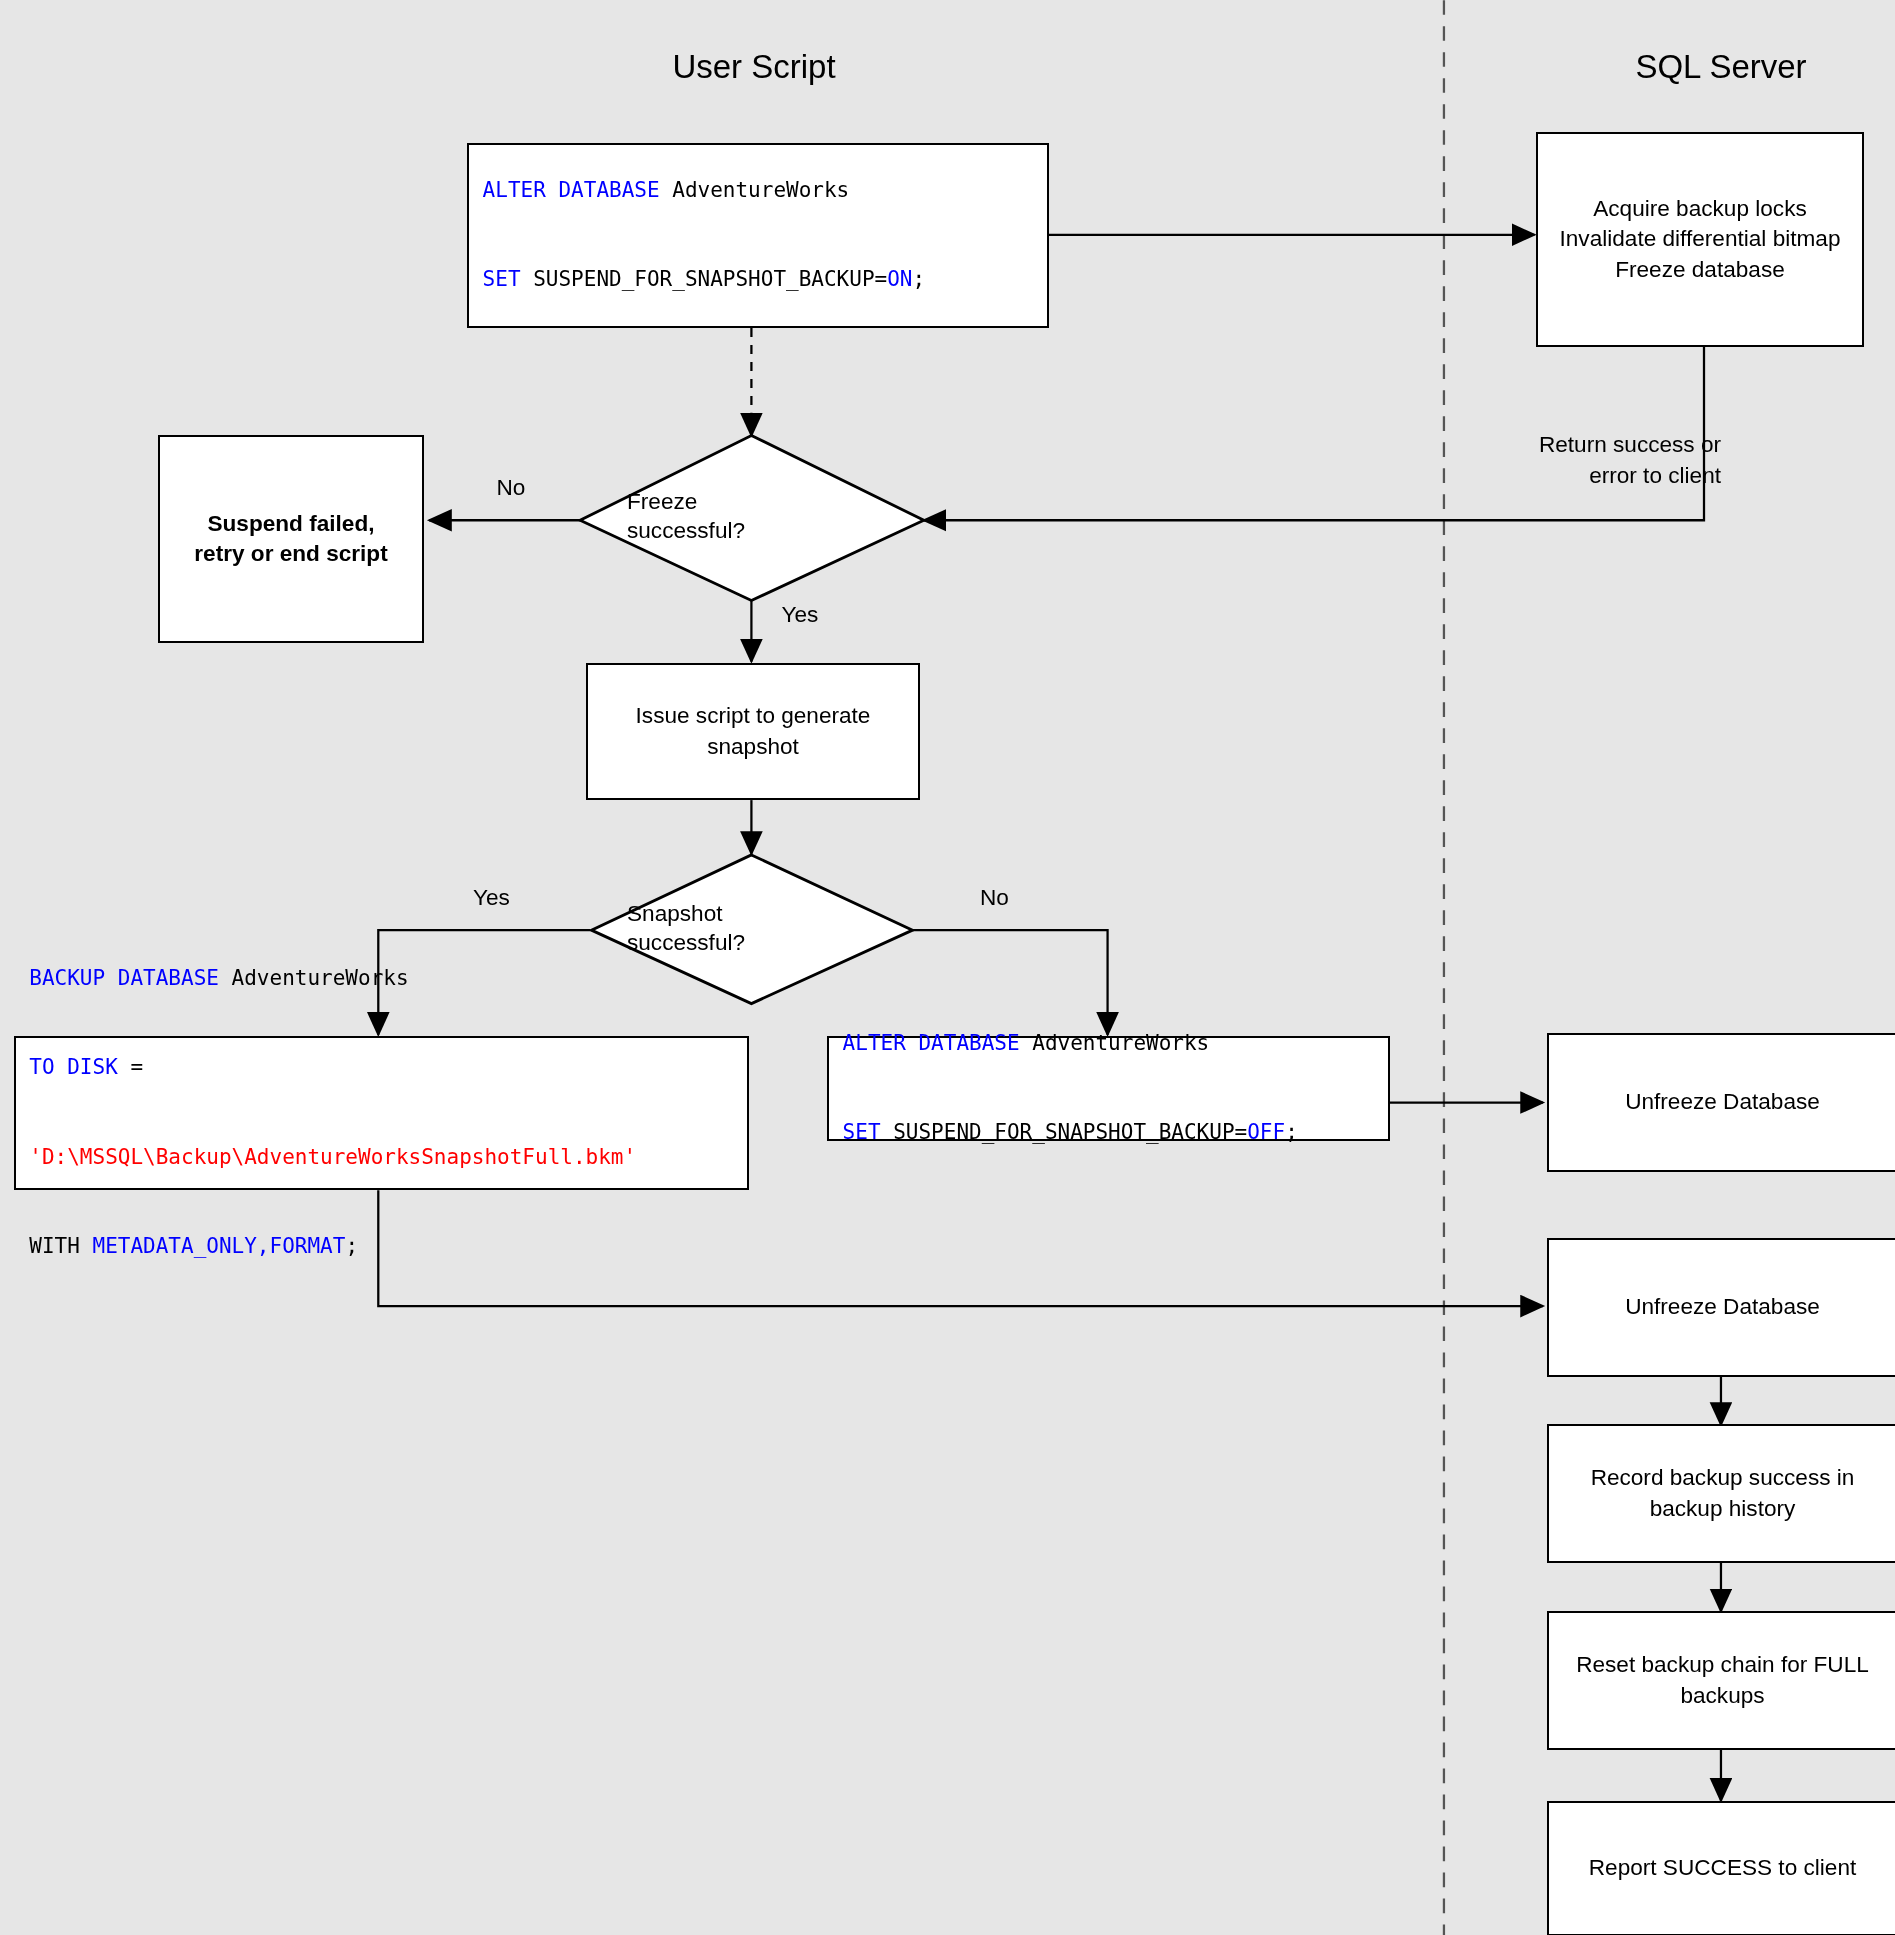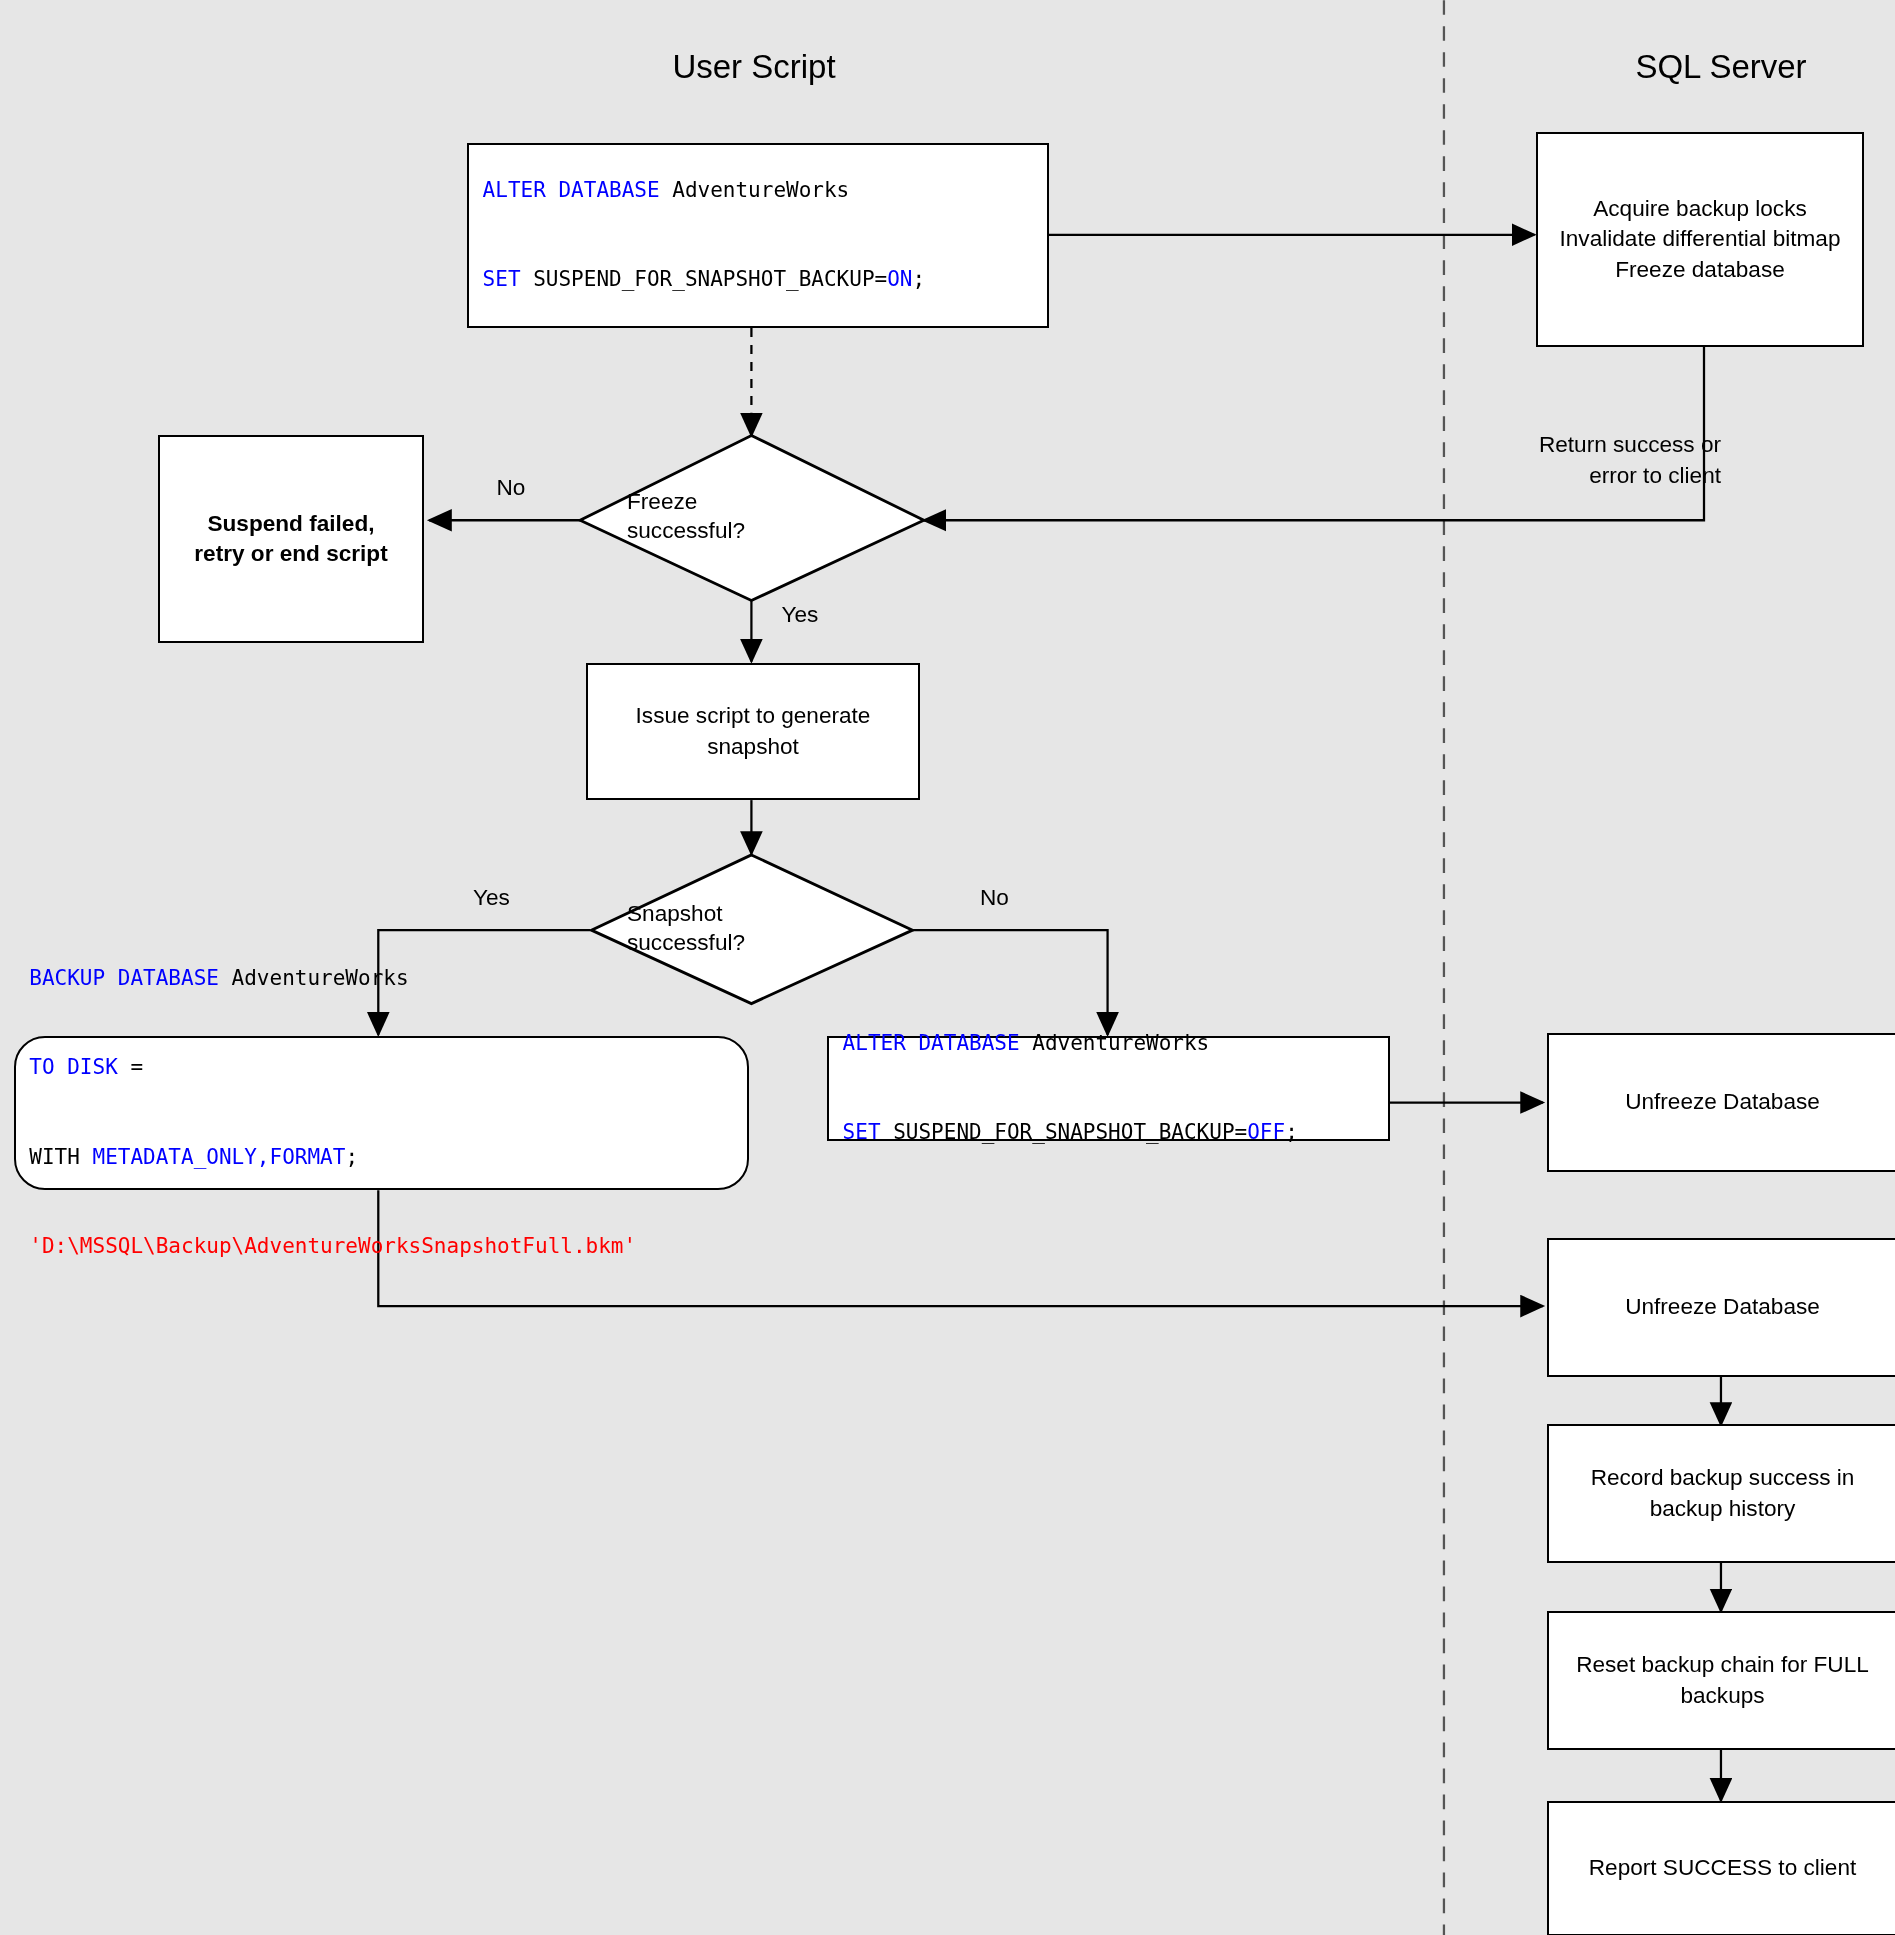--- a/index.html
+++ b/index.html
@@ -150,26 +150,26 @@
 
   <div class="node" style="left:578px; top:663px; width:334px; height:137px; white-space:pre-line;">Issue script to generate
 snapshot</div>
 
   <div class="diamond-label" style="left:619px; top:899px; width:249px; white-space:pre-line;">Snapshot
 successful?</div>
 
   <div class="edge-label" style="left:447px; top:885px; width:73px;">Yes</div>
   <div class="edge-label" style="left:950px; top:885px; width:73px;">No</div>
 
-  <div class="node code" style="left:5.7px; top:1036px; width:735px; height:154px;border-radius:31px;">
+  <div class="node code" style="left:5.7px; top:1036px; width:735px; height:154px;">
     <div>
       <div><span class="kw">BACKUP DATABASE </span><span class="plain">AdventureWorks</span></div>
       <div><span class="kw">TO DISK </span><span class="plain">=</span></div>
+      <div><span class="str">'D:\MSSQL\Backup\AdventureWorksSnapshotFull.bkm'</span></div>
       <div><span class="plain">WITH </span><span class="kw">METADATA_ONLY,FORMAT</span><span class="plain">;</span></div>
-      <div><span class="str">'D:\MSSQL\Backup\AdventureWorksSnapshotFull.bkm'</span></div>
     </div>
   </div>
 
   <div class="node code" style="left:819px; top:1036px; width:563px; height:105px;">
     <div>
       <div><span class="kw">ALTER DATABASE </span><span class="plain">AdventureWorks</span></div>
       <div><span class="kw">SET </span><span class="plain">SUSPEND_FOR_SNAPSHOT_BACKUP=</span><span class="kw">OFF</span><span class="plain">;</span></div>
     </div>
   </div>
 

